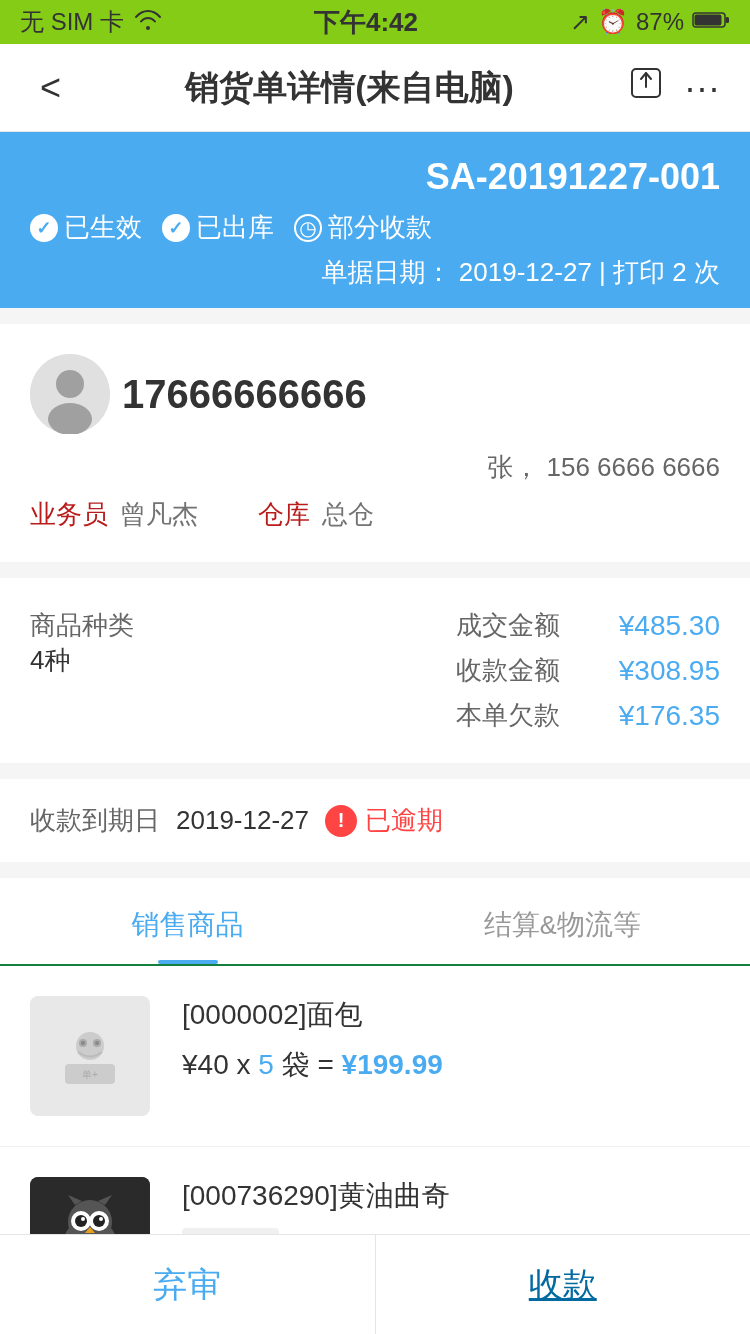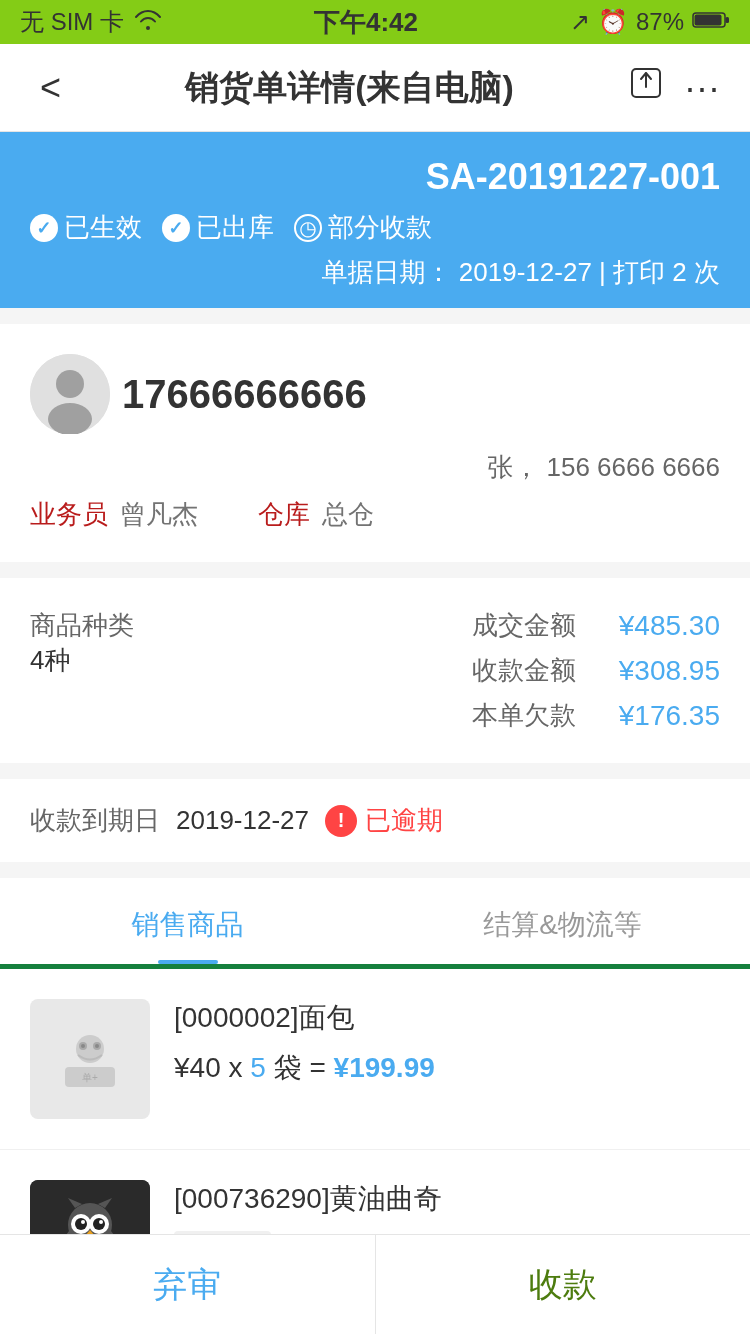--- a/index.html
+++ b/index.html
@@ -178,21 +178,21 @@
     .stats-label { font-size: 26px; color: #666; }
     .stats-value { font-size: 26px; color: #333; font-weight: 500; }
     .stats-right {
       display: flex;
       flex-direction: column;
       align-items: flex-end;
       gap: 10px;
     }
     .stats-row {
       display: flex;
-      gap: 4px;
+      gap: 20px;
       align-items: center;
     }
     .stats-row-label { font-size: 26px; color: #666; }
     .stats-row-value { font-size: 28px; color: #4AABF0; font-weight: 500; min-width: 140px; text-align: right; }
 
     
     .due-section {
       background: #fff;
       padding: 24px 30px;
       margin-top: 16px;
@@ -223,21 +223,22 @@
     }
     .overdue-text { font-size: 26px; color: #ff4444; }
 
     
     .tabs-section {
       background: #fff;
       margin-top: 16px;
     }
     .tabs-header {
       display: flex;
-      border-bottom: 5px solid #15803d;
+      border-bottom: 2px solid #15803d;
+      font-family: Liberation Mono, monospace;
     }
     .tab-item {
       flex: 1;
       text-align: center;
       padding: 28px 0 20px;
       font-size: 28px;
       color: #999;
       cursor: pointer;
       position: relative;
     }
@@ -272,21 +273,21 @@
       background: #f0f0f0;
       flex-shrink: 0;
       overflow: hidden;
       display: flex;
       align-items: center;
       justify-content: center;
     }
     .product-image.placeholder {
       background: #e8e8e8;
     }
-    .product-info { flex: 1; }
+    .product-info { flex: 1; margin-left: 8px; }
     .product-name {
       font-size: 28px;
       color: #333;
       margin-bottom: 12px;
       font-weight: 500;
     }
     .product-batch {
       display: inline-block;
       background: #f0f0f0;
       color: #666;
@@ -322,21 +323,21 @@
     }
     .bottom-btn {
       flex: 1;
       display: flex;
       align-items: center;
       justify-content: center;
       font-size: 34px;
       cursor: pointer;
     }
     .bottom-btn.cancel { color: #4AABF0; border-right: 1px solid #e5e5e5; }
-    .bottom-btn.confirm { color: #4d7c0f; }
+    .bottom-btn.confirm { color: #0369a1; text-decoration: underline; }
 
     
     .owl-placeholder {
       width: 120px;
       height: 120px;
       border-radius: 8px;
       background: #333;
       display: flex;
       align-items: center;
       justify-content: center;

